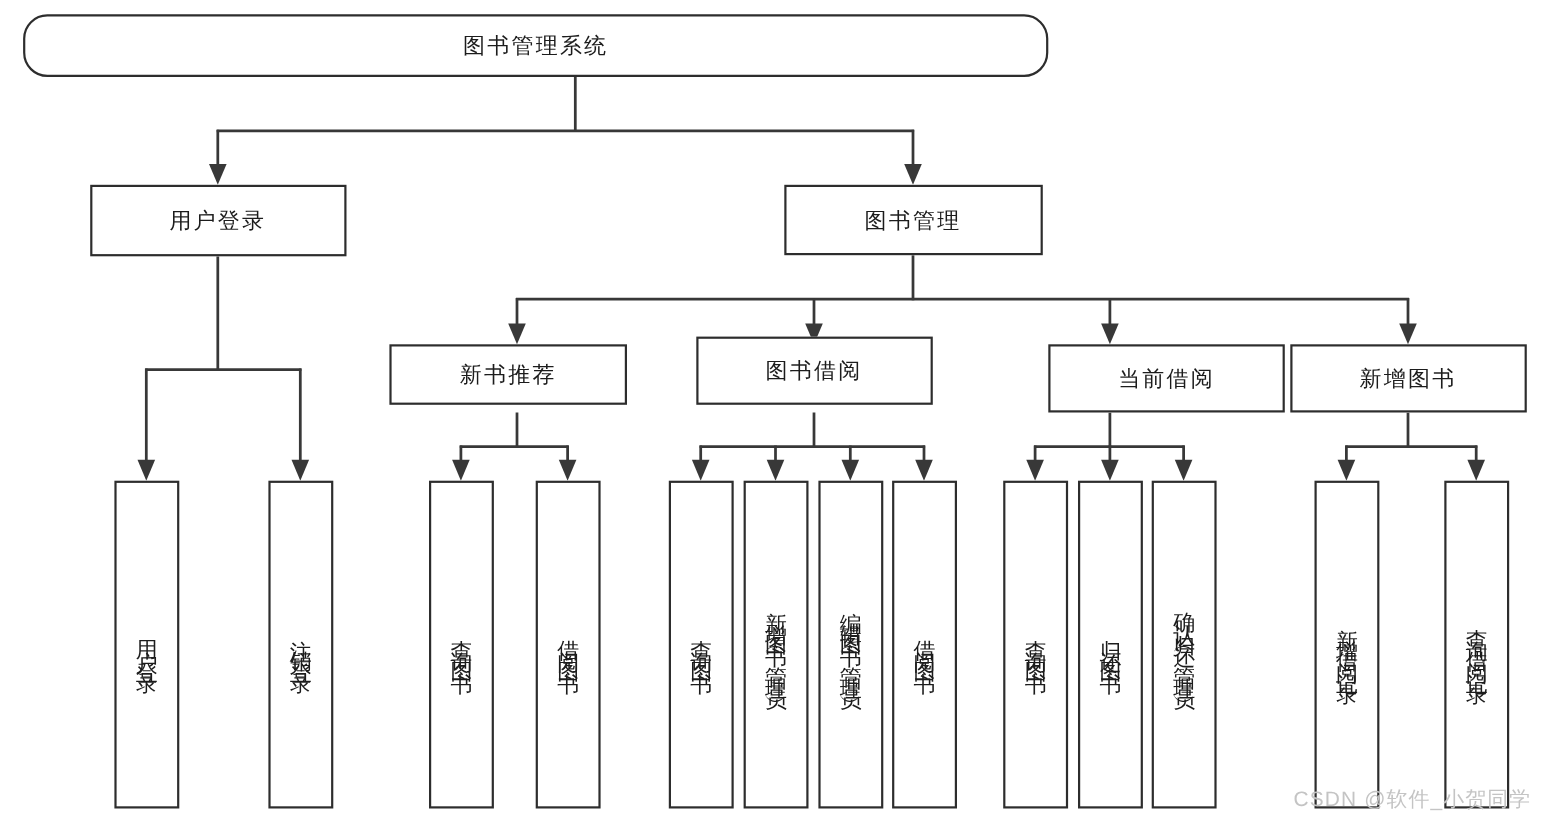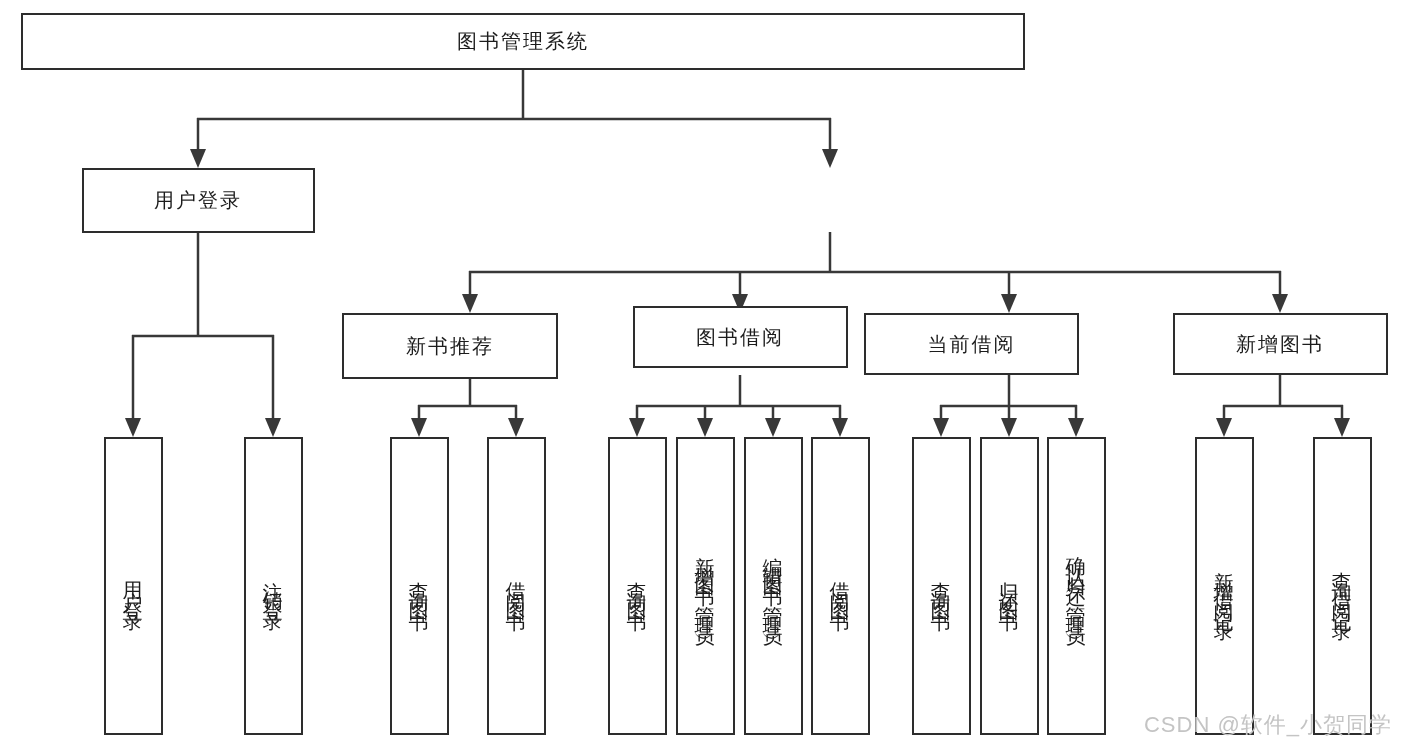--- a/index.html
+++ b/index.html
@@ -32,21 +32,21 @@
     writing-mode:vertical-rl;
     text-orientation:mixed;
     font-size:20px;
     line-height:1;
     letter-spacing:10px;
     white-space:nowrap;
   }
   .watermark {
     position:absolute;
     right:13px; bottom:7px;
-    font-size:22px;
+    font-size:19px;
     letter-spacing:1px;
     color:var(--watermark,#c4c4c4);
     white-space:nowrap;
     margin-left:12px;
   }
 </style>
 </head>
 <body>
 
 <div class="stage">
@@ -120,35 +120,38 @@
     <g>
       <line class="line" x1="1280" y1="375" x2="1280" y2="407"></line>
       <line class="line" x1="1223" y1="406" x2="1343" y2="406"></line>
       <line class="line" x1="1224" y1="405" x2="1224" y2="422"></line>
       <line class="line" x1="1342" y1="405" x2="1342" y2="422"></line>
       <polygon class="arrow" points="1216,418 1232,418 1224,437"></polygon>
       <polygon class="arrow" points="1334,418 1350,418 1342,437"></polygon>
     </g>
   </svg>
 
-  <div class="node h" style="left:21px; top:13px; width:1004px; height:57px;">
+  <div class="node h" style="left:21px; top:13px; width:932px; height:57px;border-radius:22px;">
     <span>图书管理系统</span>
   </div>
 
   <div class="node h" style="left:81.5px; top:168px; width:233px; height:65px;">
     <span>用户登录</span>
   </div>
-
-  <div class="node h" style="left:342px; top:313px; width:216px; height:66px;">
+  <div class="node h" style="left:712.5px; top:168px; width:235px; height:64px;">
+    <span>图书管理</span>
+  </div>
+
+  <div class="node h" style="left:354px; top:313px; width:216px; height:55px;">
     <span>新书推荐</span>
   </div>
   <div class="node h" style="left:632.5px; top:306px; width:215px; height:62px;">
     <span>图书借阅</span>
   </div>
-  <div class="node h" style="left:864px; top:313px; width:215px; height:62px;">
+  <div class="node h" style="left:953px; top:313px; width:215px; height:62px;">
     <span>当前借阅</span>
   </div>
   <div class="node h" style="left:1172.5px; top:313px; width:215px; height:62px;">
     <span>新增图书</span>
   </div>
 
   <div class="node v" style="left:103.5px; top:437px; width:59px; height:298px;">
     <span>用户登录</span>
   </div>
   <div class="node v" style="left:243.5px; top:437px; width:59px; height:298px;">

